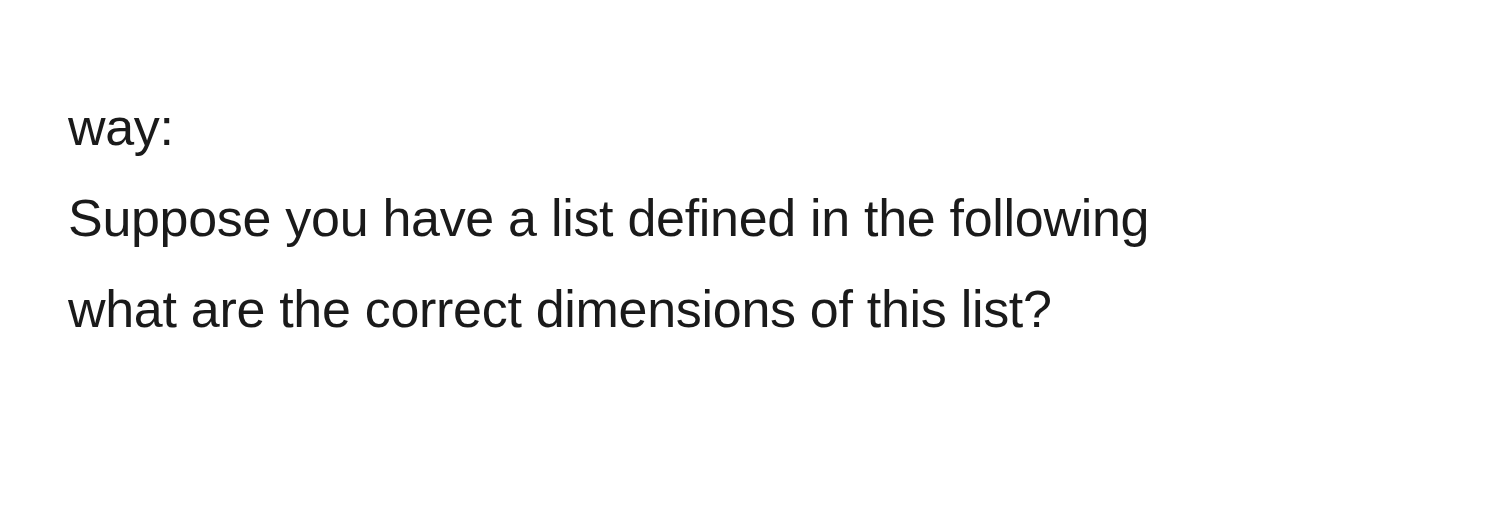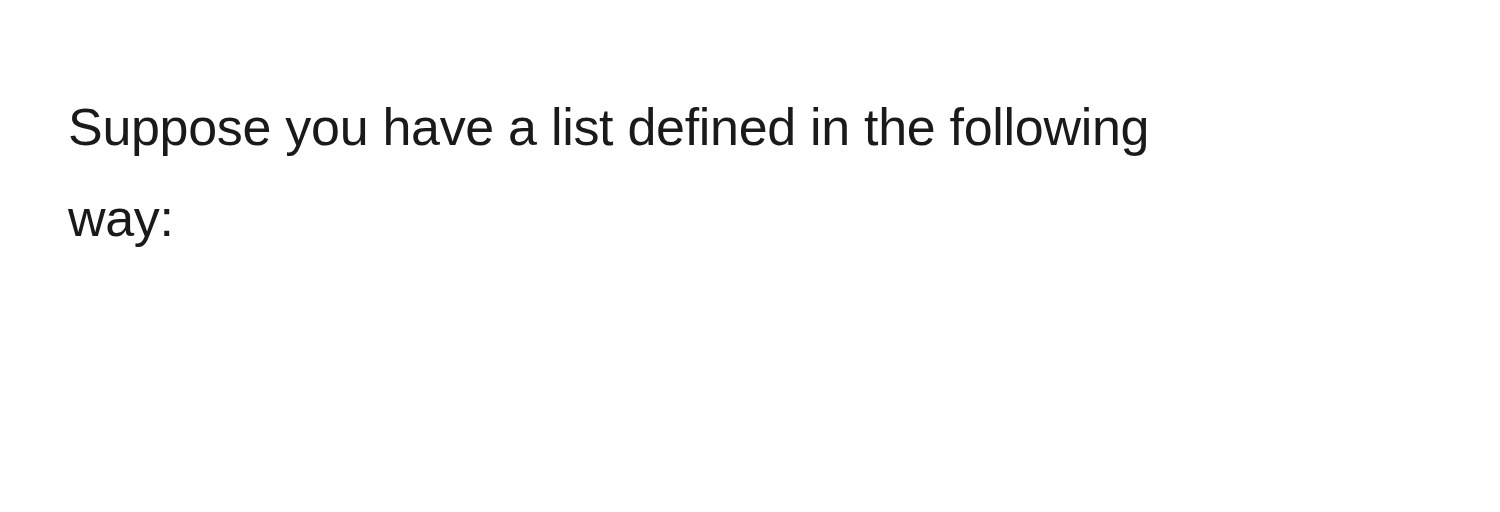--- a/index.html
+++ b/index.html
@@ -19,15 +19,16 @@
       font-size: 52px;
       line-height: 1.75;
       font-weight: 400;
       letter-spacing: -0.3px;
     }
   </style>
 </head>
 <body>
 
 <div class="question-text">
+  <div>way:</div>
   <div>Suppose you have a list defined in the following</div>
-  <div>way:</div>
+  <div>what are the correct dimensions of this list?</div>
 </div>
 
 </body></html>

